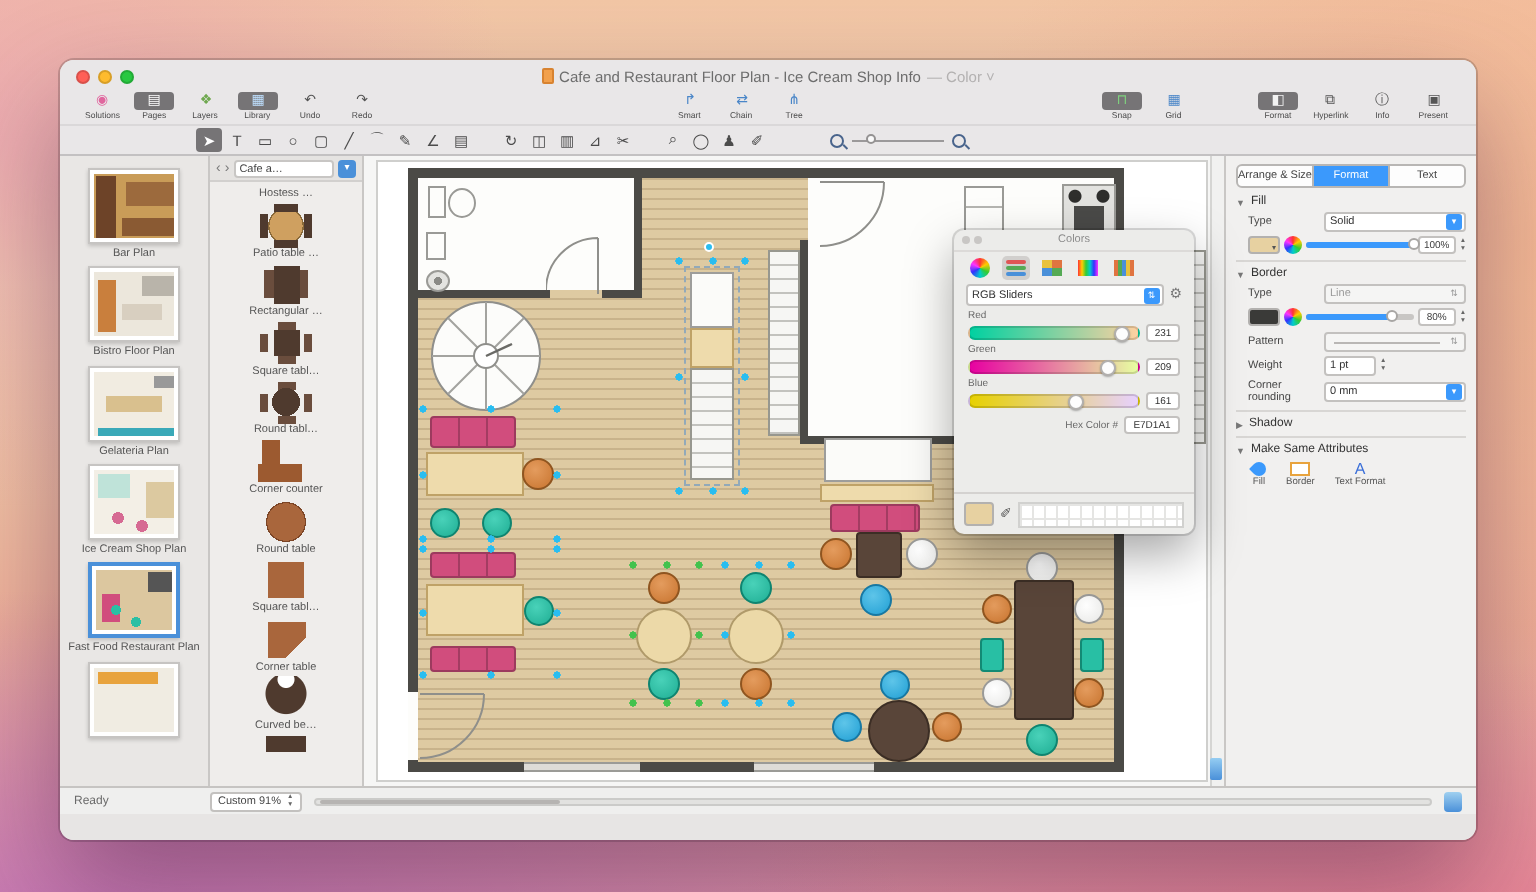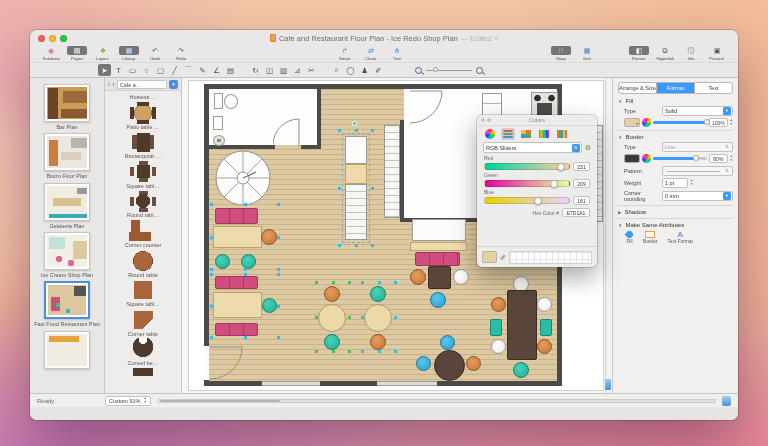--- a/index.html
+++ b/index.html
@@ -207,22 +207,22 @@
   <div class="window">
 
     <div class="titlebar">
       <div class="traffic">
         <span class="light" style="background:#ff5f57"></span>
         <span class="light" style="background:#febb2e"></span>
         <span class="light" style="background:#28c840"></span>
       </div>
       <div class="title">
         <span class="docicon"></span>
-        <span>Cafe and Restaurant Floor Plan - Ice Redo Shop Plan</span>
-        <span class="edited">— Edited ˅</span>
+        <span>Cafe and Restaurant Floor Plan - Ice Cream Shop Info</span>
+        <span class="edited">— Color ˅</span>
       </div>
     </div>
 
     <div class="tb1" id="tb1">
         <div class="tbgroup">
           <div class="tbbtn">
             <div class="ic" style="width: 20px; height: 9px; color: rgb(224, 103, 158);">◉</div>
             <div class="lb">Solutions</div>
           </div>
           <div class="tbbtn active">

